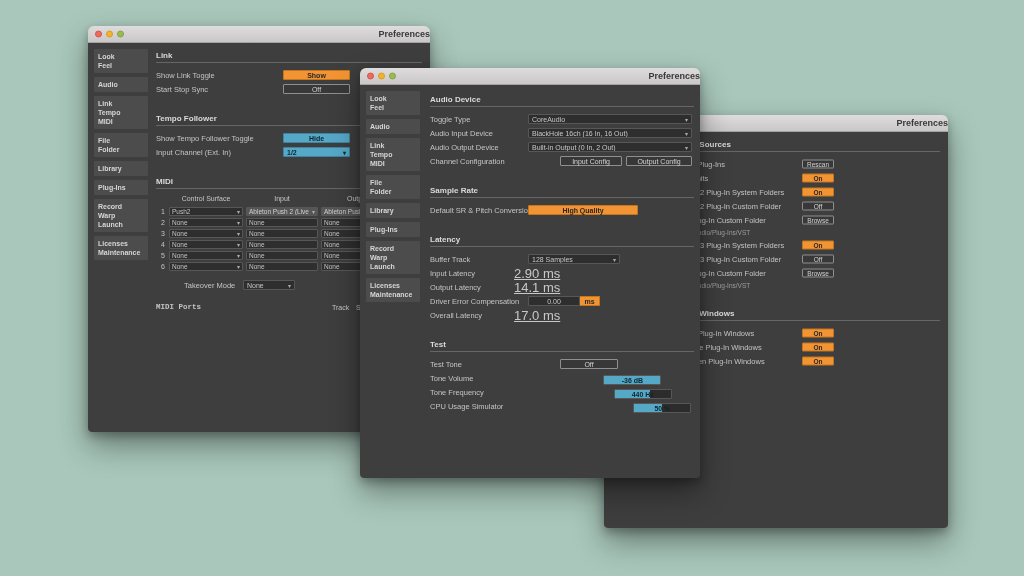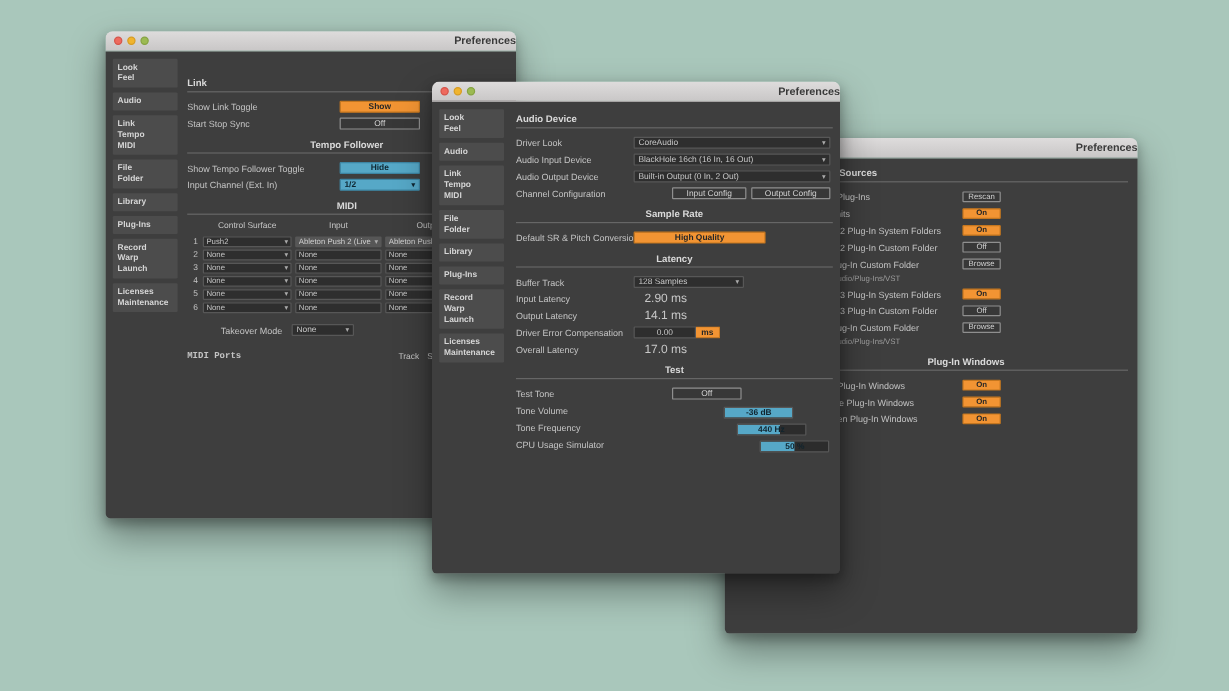--- a/index.html
+++ b/index.html
@@ -42,42 +42,42 @@
     padding:3px 4px; border-radius:1px;
     white-space:pre-line;
   }
   
   .content { position:absolute; }
   .sec {
     font-size:8px; font-weight:bold; color:#dadada;
     border-bottom:1px solid #666;
     padding-bottom:2px; margin-bottom:5px; height:12px;
   }
-  .gap { margin-top:6px;text-align:center; }
+  .gap { margin-top:18px; }
   .row { position:relative; height:14px; display:flex; align-items:center; }
   .lbl { font-size:7.5px; color:#c4c4c4; }
   .ctl {
     position:absolute; top:50%; transform:translateY(-50%);
     height:10px; display:flex; align-items:center; justify-content:center;
     font-size:7px; border-radius:1px;
   }
   .btn { background:#383838; border:1px solid #8f8f8f; color:#d2d2d2; }
   .btn.orange { background:#f29433; border:1px solid #c4761f; color:#262626; font-weight:bold; }
   .btn.teal { background:#56a8c7; border:1px solid #3d85a3; color:#0e2530; font-weight:bold; }
   .dd {
     background:#2e2e2e; border:1px solid #575757; color:#c8c8c8;
     justify-content:space-between; padding:0 3px; overflow:hidden; white-space:nowrap;
   }
   .dd.teal { background:#56a8c7; border-color:#3d85a3; color:#0e2530; font-weight:bold; }
   .ddtext { overflow:hidden; white-space:nowrap; }
   .arr::after { content:"▾"; font-size:6px; color:#ababab; line-height:1; margin-left:3px; }
   .dd.teal .arr::after { color:#0e2530; }
-  .val { position:absolute; left:107px; font-size:10px; color:#c8c8c8; }
-  
-  #win-midi .content { left:68px; top:22px; width:266px; }
+  .val { position:absolute; left:84px; font-size:13px; color:#c8c8c8;text-decoration:underline; }
+  
+  #win-midi .content { left:68px; top:8px; width:266px; }
   .w1c { left:127px; width:67px; }
   .mgrid { display:grid; grid-template-columns:10px 74px 72px 73px; column-gap:3px; align-items:center; }
   .mhead { height:9px; margin:2px 0 3px 0; }
   .mh { text-align:center; font-size:7px; color:#c6c6c6; }
   .mrow { height:10px; margin-bottom:1px; }
   .midx { font-size:7px; color:#c4c4c4; text-align:right; padding-right:1px; }
   .mdd {
     height:9px; background:#2e2e2e; border:1px solid #575757;
     display:flex; align-items:center; justify-content:space-between;
     padding:0 2px; font-size:6.5px; color:#c4c4c4; overflow:hidden; white-space:nowrap; border-radius:1px;
@@ -378,21 +378,21 @@
       <div class="side-item">Plug-Ins</div>
       <div class="side-item">Record
 Warp
 Launch</div>
       <div class="side-item">Licenses
 Maintenance</div>
     </div>
     <div class="content">
       <div class="sec">Audio Device</div>
       <div class="row">
-        <span class="lbl">Driver Look</span>
+        <span class="lbl">Toggle Type</span>
         <span class="ctl dd c-dd-lg">
           <span class="ddtext">CoreAudio</span>
           <span class="arr"></span>
         </span>
       </div>
       <div class="row">
         <span class="lbl">Audio Input Device</span>
         <span class="ctl dd c-dd-lg">
           <span class="ddtext">BlackHole 16ch (16 In, 16 Out)</span>
           <span class="arr"></span>

